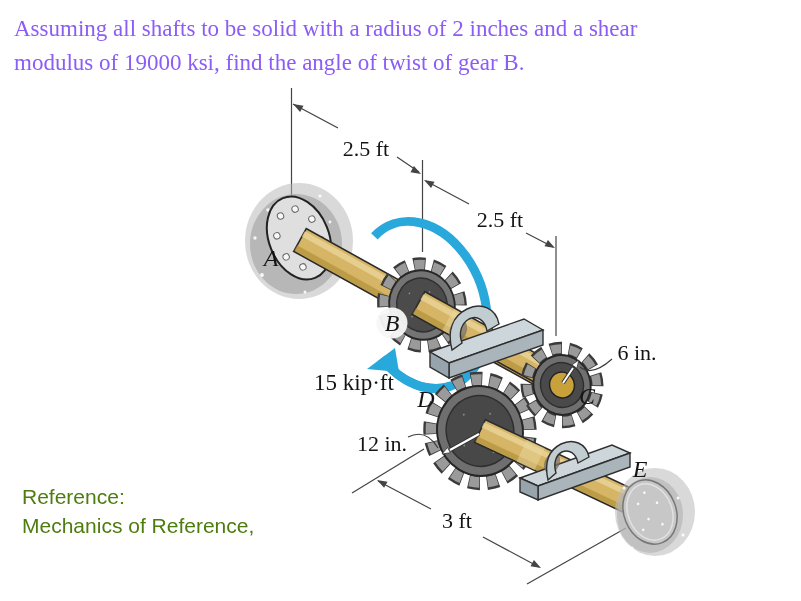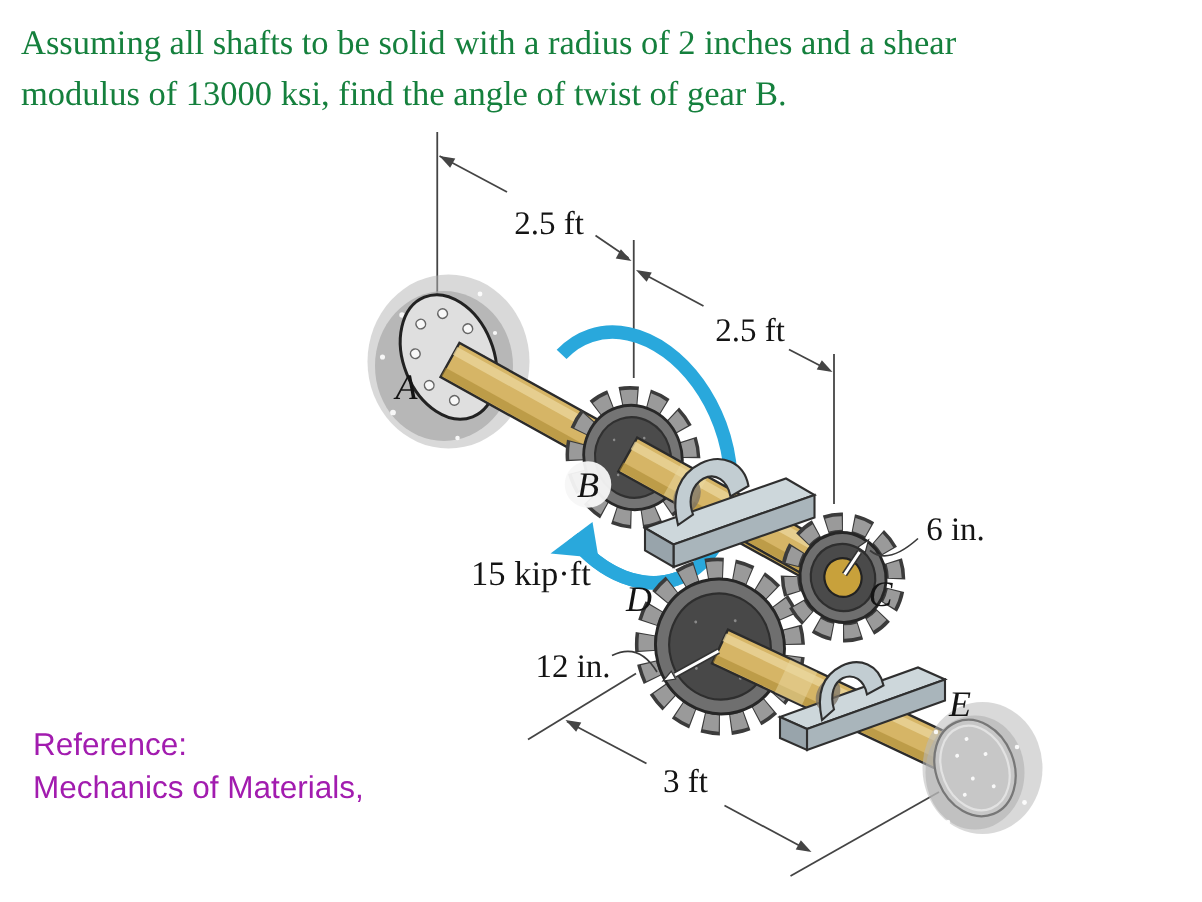--- a/index.html
+++ b/index.html
@@ -1,40 +1,40 @@
 <!DOCTYPE html>
 <html><head>
 <meta charset="utf-8">
 <style>
   html,body{margin:0;padding:0;background:#fff;}
   #page{position:relative;width:801px;height:601px;background:#ffffff;overflow:hidden;}
   .problem{
     position:absolute;left:14px;top:12px;width:760px;
-    font-family:"Liberation Serif",serif;font-size:23px;line-height:34px;color:#15803d;
+    font-family:"Liberation Serif",serif;font-size:23px;line-height:34px;color:#8b5cf6;
   }
   .reference{
     position:absolute;left:22px;top:482px;
-    font-family:"Liberation Sans",sans-serif;font-size:21px;line-height:29px;color:#a21caf;
+    font-family:"Liberation Sans",sans-serif;font-size:21px;line-height:29px;color:#4d7c0f;
   }
   svg.diagram{position:absolute;left:0;top:0;}
   .dimline{stroke:#444;stroke-width:1.2;fill:none;}
   .dimarrow{fill:#444;stroke:none;}
   .leader{stroke:#3a3a3a;stroke-width:1.1;fill:none;}
   .dim-label{font:22px "Liberation Serif",serif;fill:#141414;}
   .part-label{font:italic 24px "Liberation Serif",serif;fill:#141414;}
   .torque-text{font:23px "Liberation Serif",serif;fill:#141414;}
 </style>
 </head>
 <body>
 
 <div id="page">
 
   <div class="problem">
     <div>Assuming all shafts to be solid with a radius of 2 inches and a shear</div>
-    <div>modulus of 13000 ksi, find the angle of twist of gear B.</div>
+    <div>modulus of 19000 ksi, find the angle of twist of gear B.</div>
   </div>
 
   <svg class="diagram" width="801" height="601" viewBox="0 0 801 601" xmlns="http://www.w3.org/2000/svg">
 
     <g>
       <line class="dimline" x1="291.5" y1="88" x2="291.5" y2="214"></line>
       <line class="dimline" x1="422.5" y1="160" x2="422.5" y2="252"></line>
       <line class="dimline" x1="556" y1="236" x2="556" y2="336"></line>
 
       <line class="dimline" x1="293" y1="104" x2="338" y2="128"></line>
@@ -209,16 +209,16 @@
 
     <text class="part-label" x="271" y="266" text-anchor="middle">A</text>
     <text class="part-label" x="392" y="331" text-anchor="middle">B</text>
     <text class="part-label" x="587" y="404" text-anchor="middle">C</text>
     <text class="part-label" x="426" y="407" text-anchor="middle">D</text>
     <text class="part-label" x="640" y="477" text-anchor="middle">E</text>
   </svg>
 
   <div class="reference">
     <div>Reference:</div>
-    <div>Mechanics of Materials,</div>
+    <div>Mechanics of Reference,</div>
   </div>
 
 </div>
 
 </body></html>

